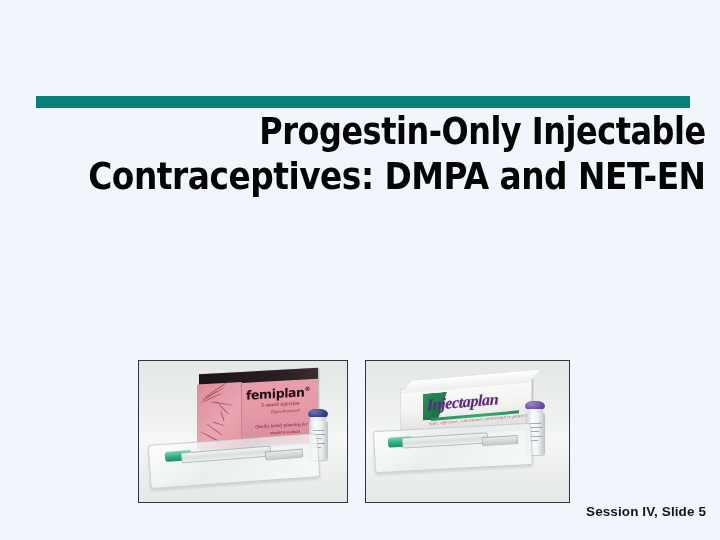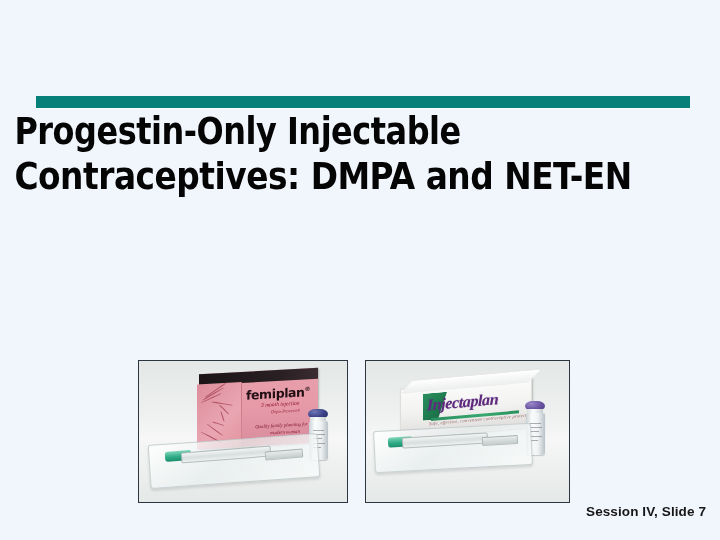--- a/index.html
+++ b/index.html
@@ -30,21 +30,21 @@
     background: #07807a;
     box-shadow: 0 1px 0 0 rgba(255,255,255,0.8);
   }
 
   
   #title-block {
     position: absolute;
     left: 0;
     top: 110px;
     width: 720px;
-    text-align: left;
+    text-align: right;
   }
   .title-line {
     color: #050505;
     font-family: "Liberation Sans Narrow", "DejaVu Sans Condensed", "Liberation Sans", sans-serif;
     font-weight: bold;
     font-size: 38px;
     line-height: 44px;
     letter-spacing: -0.5px;
     white-space: nowrap;
     transform: scaleX(0.96);
@@ -441,15 +441,15 @@
         </div>
       </div>
 
       <div class="pouch" id="inj-pouch"></div>
       <div class="syringe-cap" id="inj-syr-cap"></div>
       <div class="syringe-barrel" id="inj-syr-barrel"></div>
       <div class="syringe-plunger" id="inj-syr-plunger"></div>
     </div>
   </div>
 
-  <div id="footer">Session IV, Slide 7</div>
+  <div id="footer">Session IV, Slide 5</div>
 
 </div>
 
 </body></html>

